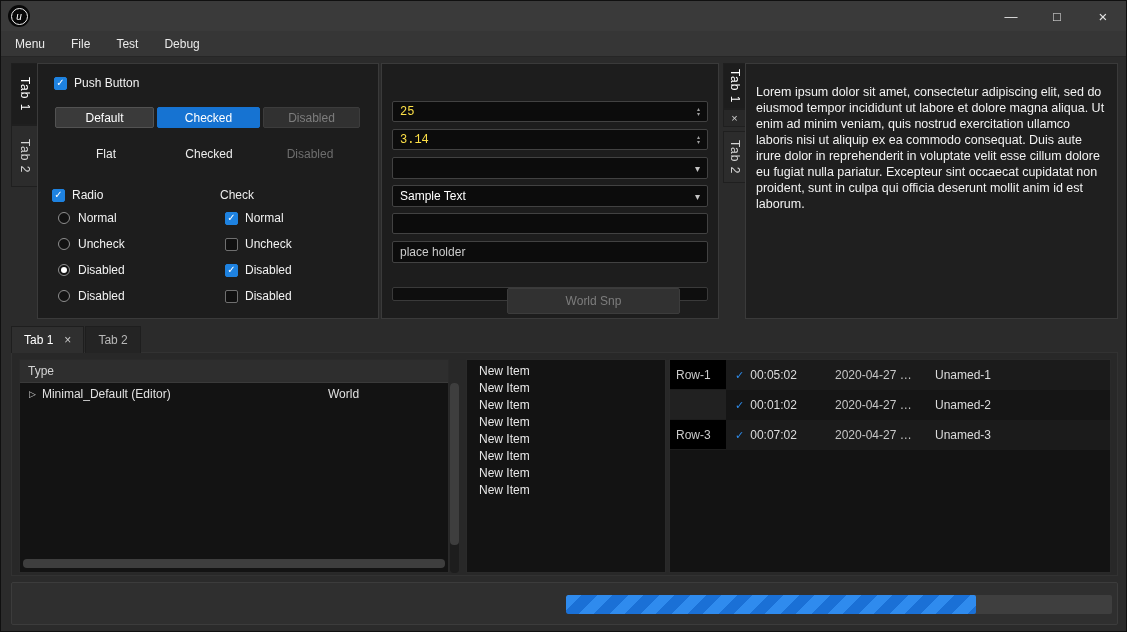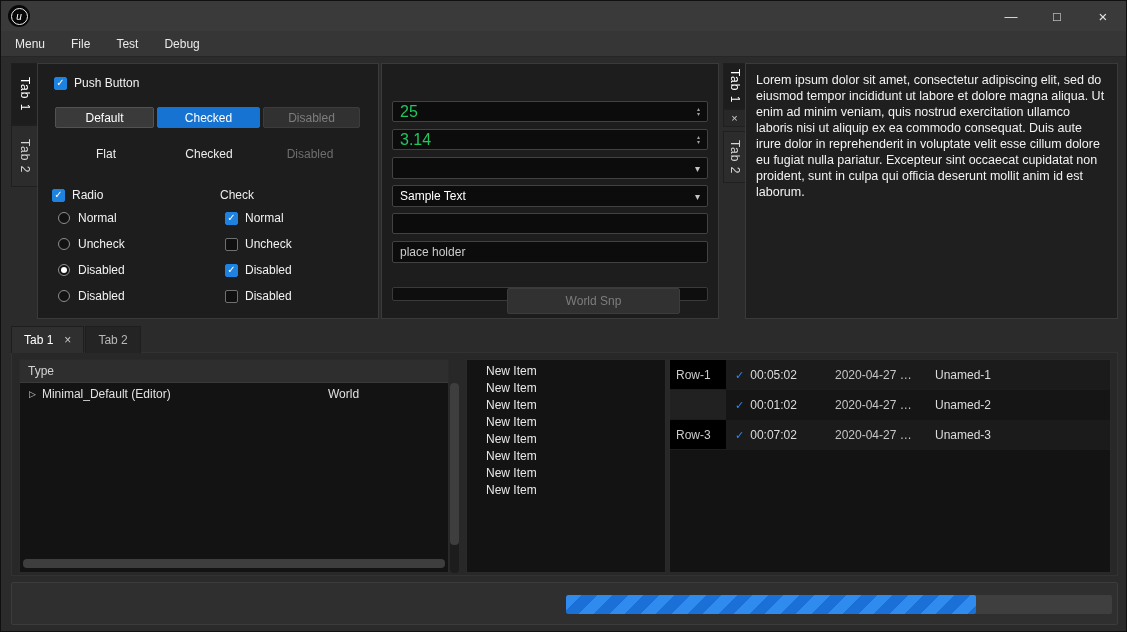--- a/index.html
+++ b/index.html
@@ -56,37 +56,37 @@
   .check-col { padding-left:6px; }
   .opt-row { display:flex; align-items:center; height:14px; margin-bottom:12px; }
   .radio { width:12px; height:12px; border:1px solid #8f8f8f; border-radius:50%; margin-right:8px; display:flex; align-items:center; justify-content:center; flex:none; background:#121212; }
   .radio .dot { width:6px; height:6px; border-radius:50%; background:#fff; display:none; }
   .opt-row.selected .radio .dot { display:block; }
 
   
   .middle-panel { position:absolute; left:380px; top:62px; width:338px; height:256px; background:#1d1d1d; border:1px solid #3a3a3a; padding:37px 10px 0 10px; }
   .spinbox, .combo { display:flex; align-items:center; height:21px; background:#0c0c0c; border:1px solid #424242; border-radius:2px; padding:0 7px; margin-bottom:7px; }
   .combo { height:22px; margin-bottom:6px; }
-  .field { flex:1; background:transparent; border:none; outline:none; color:#22c55e; font-size:16px; font-family:Liberation Sans, sans-serif; padding:0; }
+  .field { flex:1; background:transparent; border:none; outline:none; color:#fde047; font-size:12px; font-family:Liberation Mono, monospace; padding:0; }
   .spin-arrows { display:flex; flex-direction:column; align-items:center; color:#9f9f9f; }
   .sa { font-size:6px; line-height:5px; }
   .combo-text { flex:1; color:#fff; }
   .chevron { color:#c4c4c4; font-size:10px; }
   .text-input { display:block; width:100%; height:21px; background:#0c0c0c; border:1px solid #424242; border-radius:2px; color:#fff; padding:0 7px; margin-bottom:7px; font-family:inherit; font-size:12px; outline:none; }
   .text-input::placeholder { color:#cccccc; opacity:1; }
   .ti2 { height:22px; margin-bottom:22px; }
   .slider { position:relative; height:18px; }
   .slider-track { position:absolute; left:0; right:0; top:2px; height:14px; background:#0e0e0e; border:1px solid #3a3a3a; border-radius:2px; }
   .slider-handle { position:absolute; top:4px; width:22px; height:10px; background:#565656; border-radius:2px; margin-left:-11px; left:57%; }
   .btn.snp { position:absolute; left:125px; top:224px; width:173px; height:26px; }
 
   
   .right-panel { position:absolute; left:722px; top:62px; width:395px; height:256px; display:flex; }
   .righttabs { width:22px; }
-  .text-content { flex:1; background:#1f1f1f; border:1px solid #3a3a3a; padding:8px 10px; color:#f2f2f2; font-size:12.5px; line-height:16px; }
+  .text-content { flex:1; background:#1f1f1f; border:1px solid #3a3a3a; padding:20px 10px; color:#f2f2f2; font-size:12.5px; line-height:16px; }
 
   
   .bottom-region { position:absolute; left:10px; top:351px; width:1107px; height:224px; background:#282828; border:1px solid #323232; }
   .htabs { position:absolute; left:10px; top:325px; height:27px; display:flex; }
   .htab { display:flex; align-items:center; padding:0 12px; background:#242424; color:#b8b8b8; border:1px solid #1e1e1e; border-bottom:none; margin-right:1px; }
   .htab.active { background:#2f2f2f; color:#fff; }
   .htab-close { margin-left:11px; color:#c9c9c9; font-size:12px; }
 
   
   .tree-panel { position:absolute; left:18px; top:358px; width:430px; height:214px; background:#131313; border:1px solid #2a2a2a; }
@@ -97,21 +97,21 @@
   .tree-row { position:relative; display:flex; align-items:center; height:18px; margin-top:2px; color:#e0e0e0; }
   .expander { margin-left:9px; font-size:9px; color:#d0d0d0; }
   .tlabel { margin-left:6px; }
   .ttype { position:absolute; left:308px; }
   .hscroll { position:absolute; left:3px; bottom:4px; width:422px; height:9px; background:#3e3e3e; border-radius:4px; }
   .vscroll { position:absolute; left:449px; top:382px; width:9px; height:190px; background:#1d1d1d; border-radius:4px; }
   .vthumb { width:9px; height:162px; background:#3e3e3e; border-radius:4px; }
 
   
   .list-panel { position:absolute; left:465px; top:358px; width:200px; height:214px; background:#131313; border:1px solid #2a2a2a; padding-top:3px; }
-  .list-item { height:17px; line-height:17px; padding-left:19px; color:#e8e8e8; }
+  .list-item { height:17px; line-height:17px; padding-left:12px; color:#e8e8e8; }
 
   
   .table-panel { position:absolute; left:668px; top:358px; width:442px; height:214px; background:#131313; border:1px solid #2a2a2a; }
   .trow { display:grid; grid-template-columns:56px 100px 100px 1fr; }
   .thead { height:26px; background:#2e2e2e; }
   .hc { display:flex; align-items:center; justify-content:center; color:#d2d2d2; border-right:1px solid #414141; }
   .hc:last-child { border-right:none; }
   .trow.rbody { height:30px; }
   .bg1 { background:#1b1b1b; } .bg2 { background:#151515; }
   .rh { display:flex; align-items:center; padding-left:6px; background:#000000; color:#cccccc; border-bottom:1px solid #1d1d1d; }

